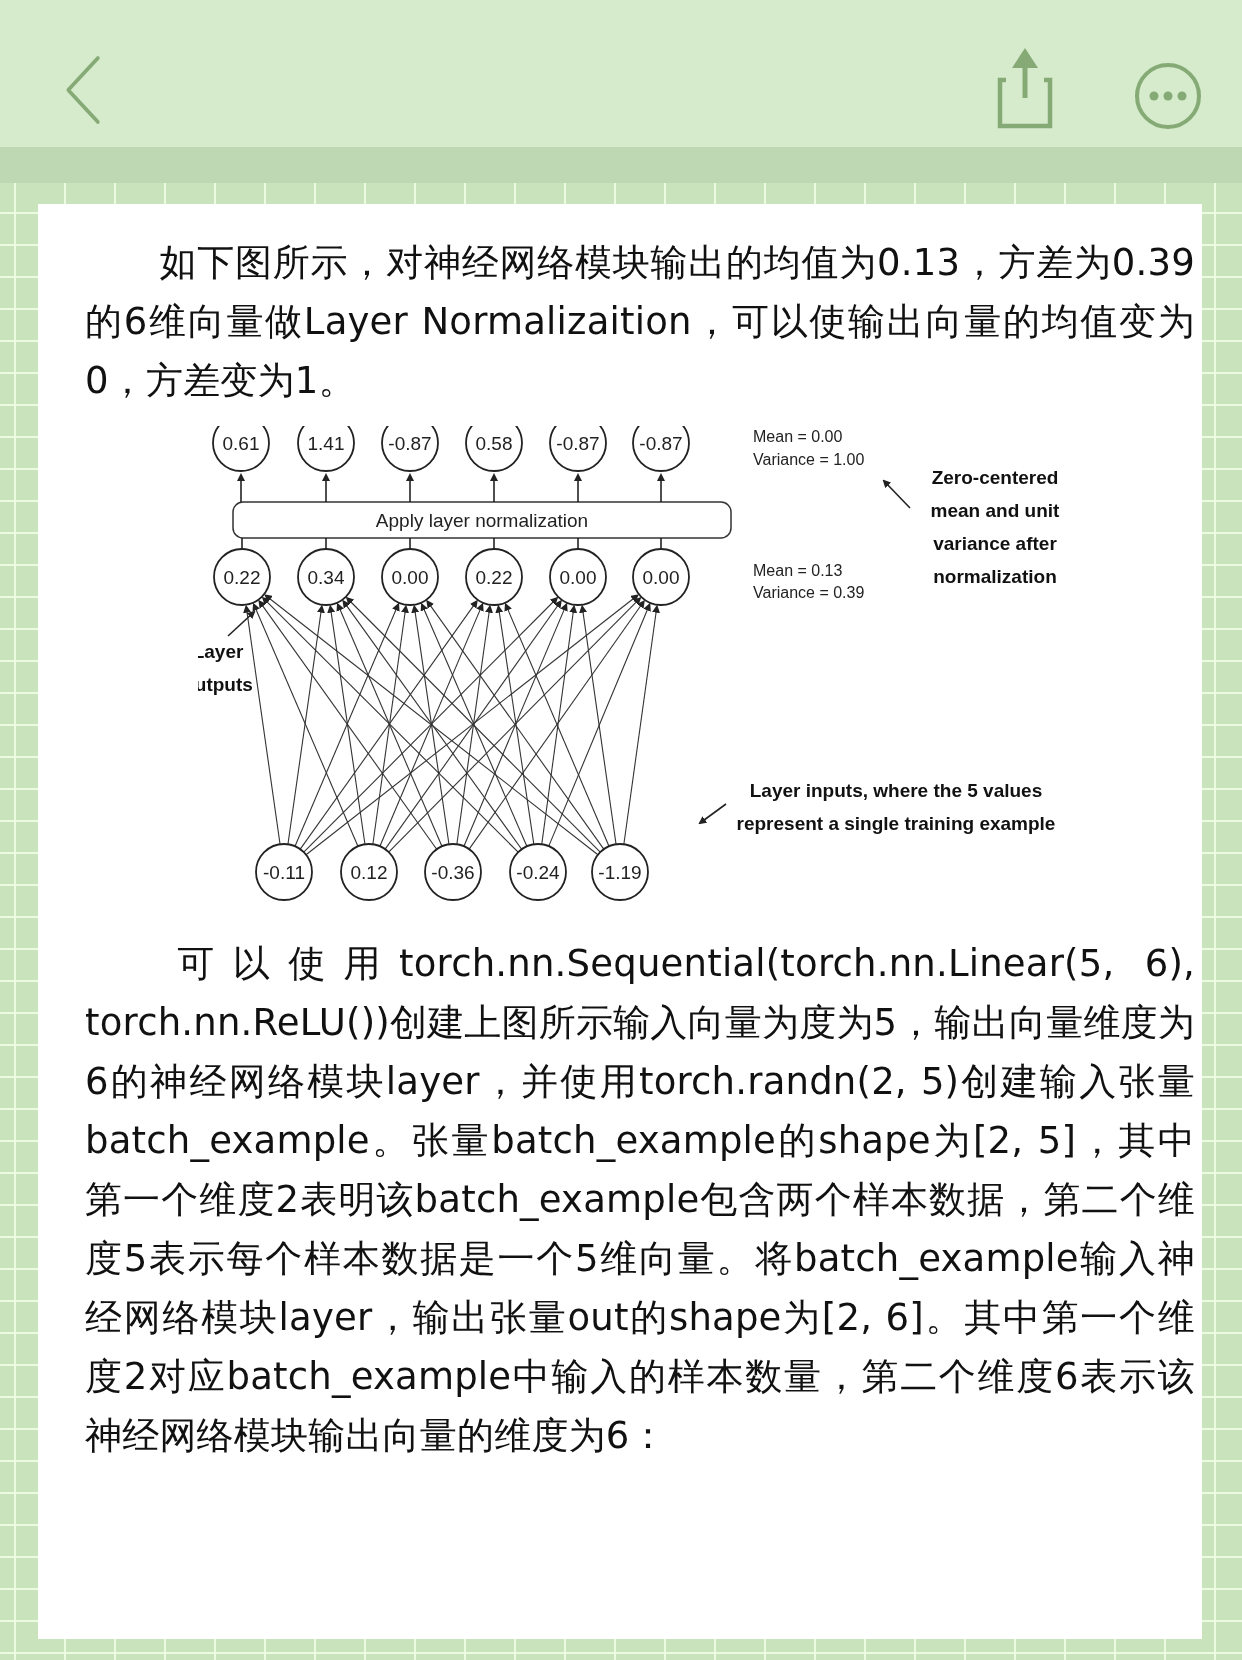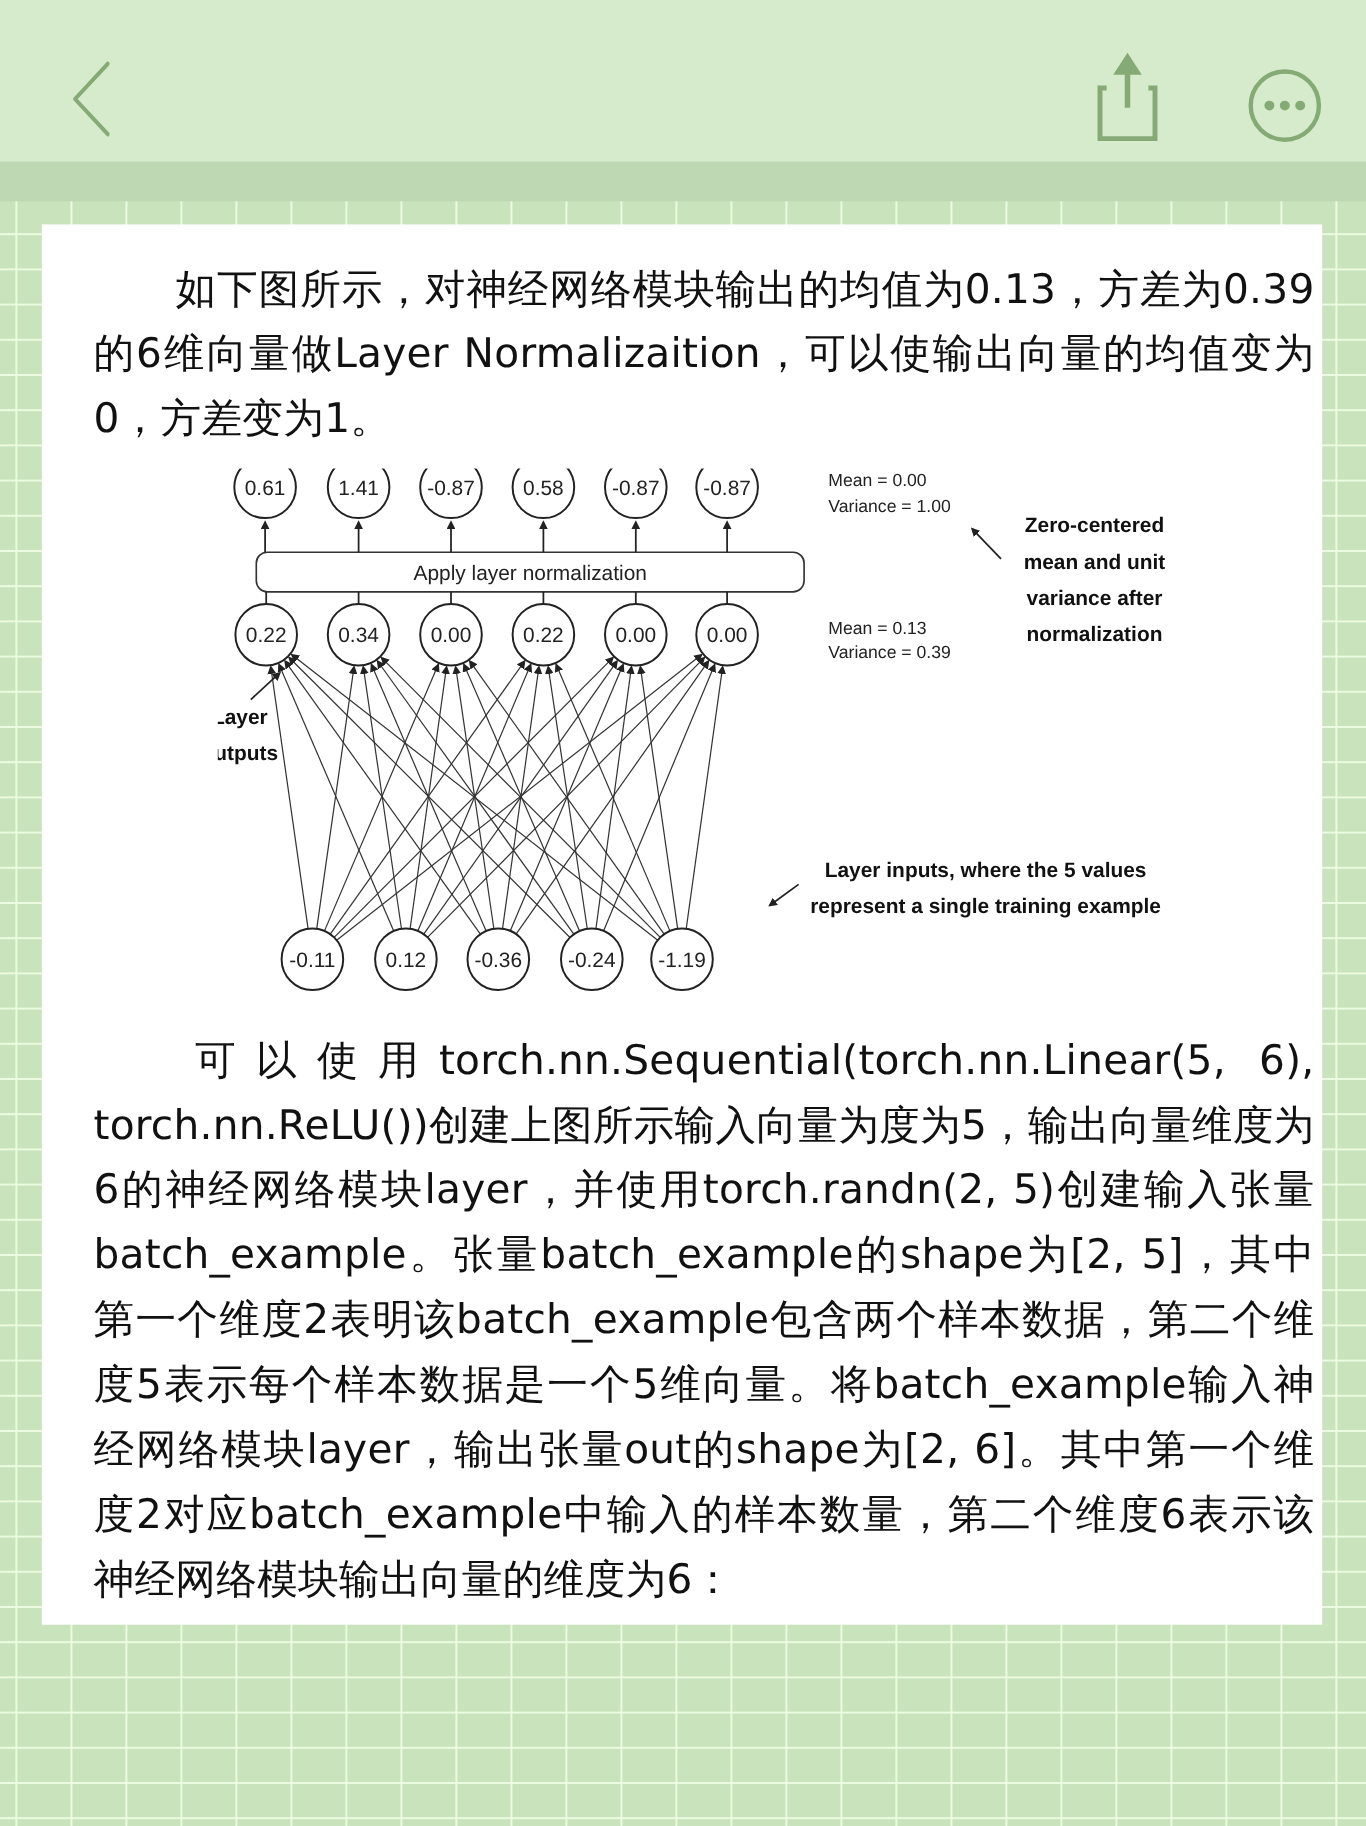--- a/index.html
+++ b/index.html
@@ -20,21 +20,21 @@
   .nav {
     position:absolute; left:0; top:0; width:1242px; height:147px;
     background:#d6ebcc;
   }
   .nav-shadow {
     position:absolute; left:0; top:147px; width:1242px; height:36px;
     background:#bed8b4;
   }
   .nav-icon { position:absolute; cursor:pointer; }
   .card {
-    position:absolute; left:38px; top:204px; width:1164px; height:1273px;
+    position:absolute; left:38px; top:204px; width:1164px; height:1435px;
     background:#ffffff;
   }
   .para {
     position:absolute; left:47px; width:1110px;
     font-size:37px; line-height:59px; color:#111;
     text-align:justify; letter-spacing:0.2px;
     font-family:"DejaVu Sans", sans-serif;
   }
   .para .indent { display:inline-block; width:74px; }
   .diagram { position:absolute; left:160px; top:222px; width:1000px; height:520px; }

